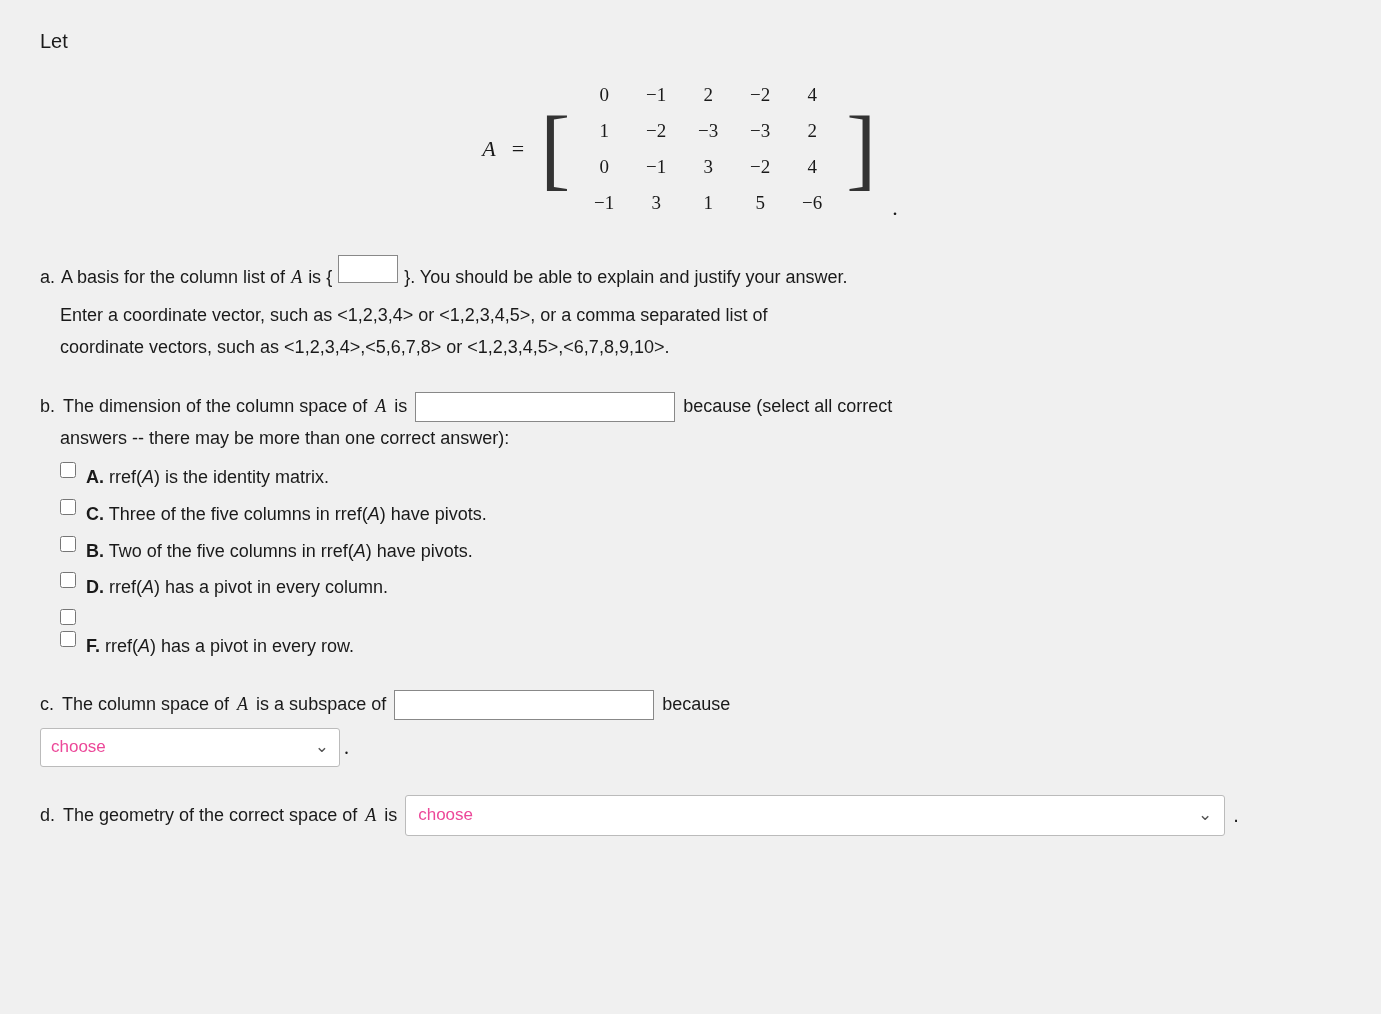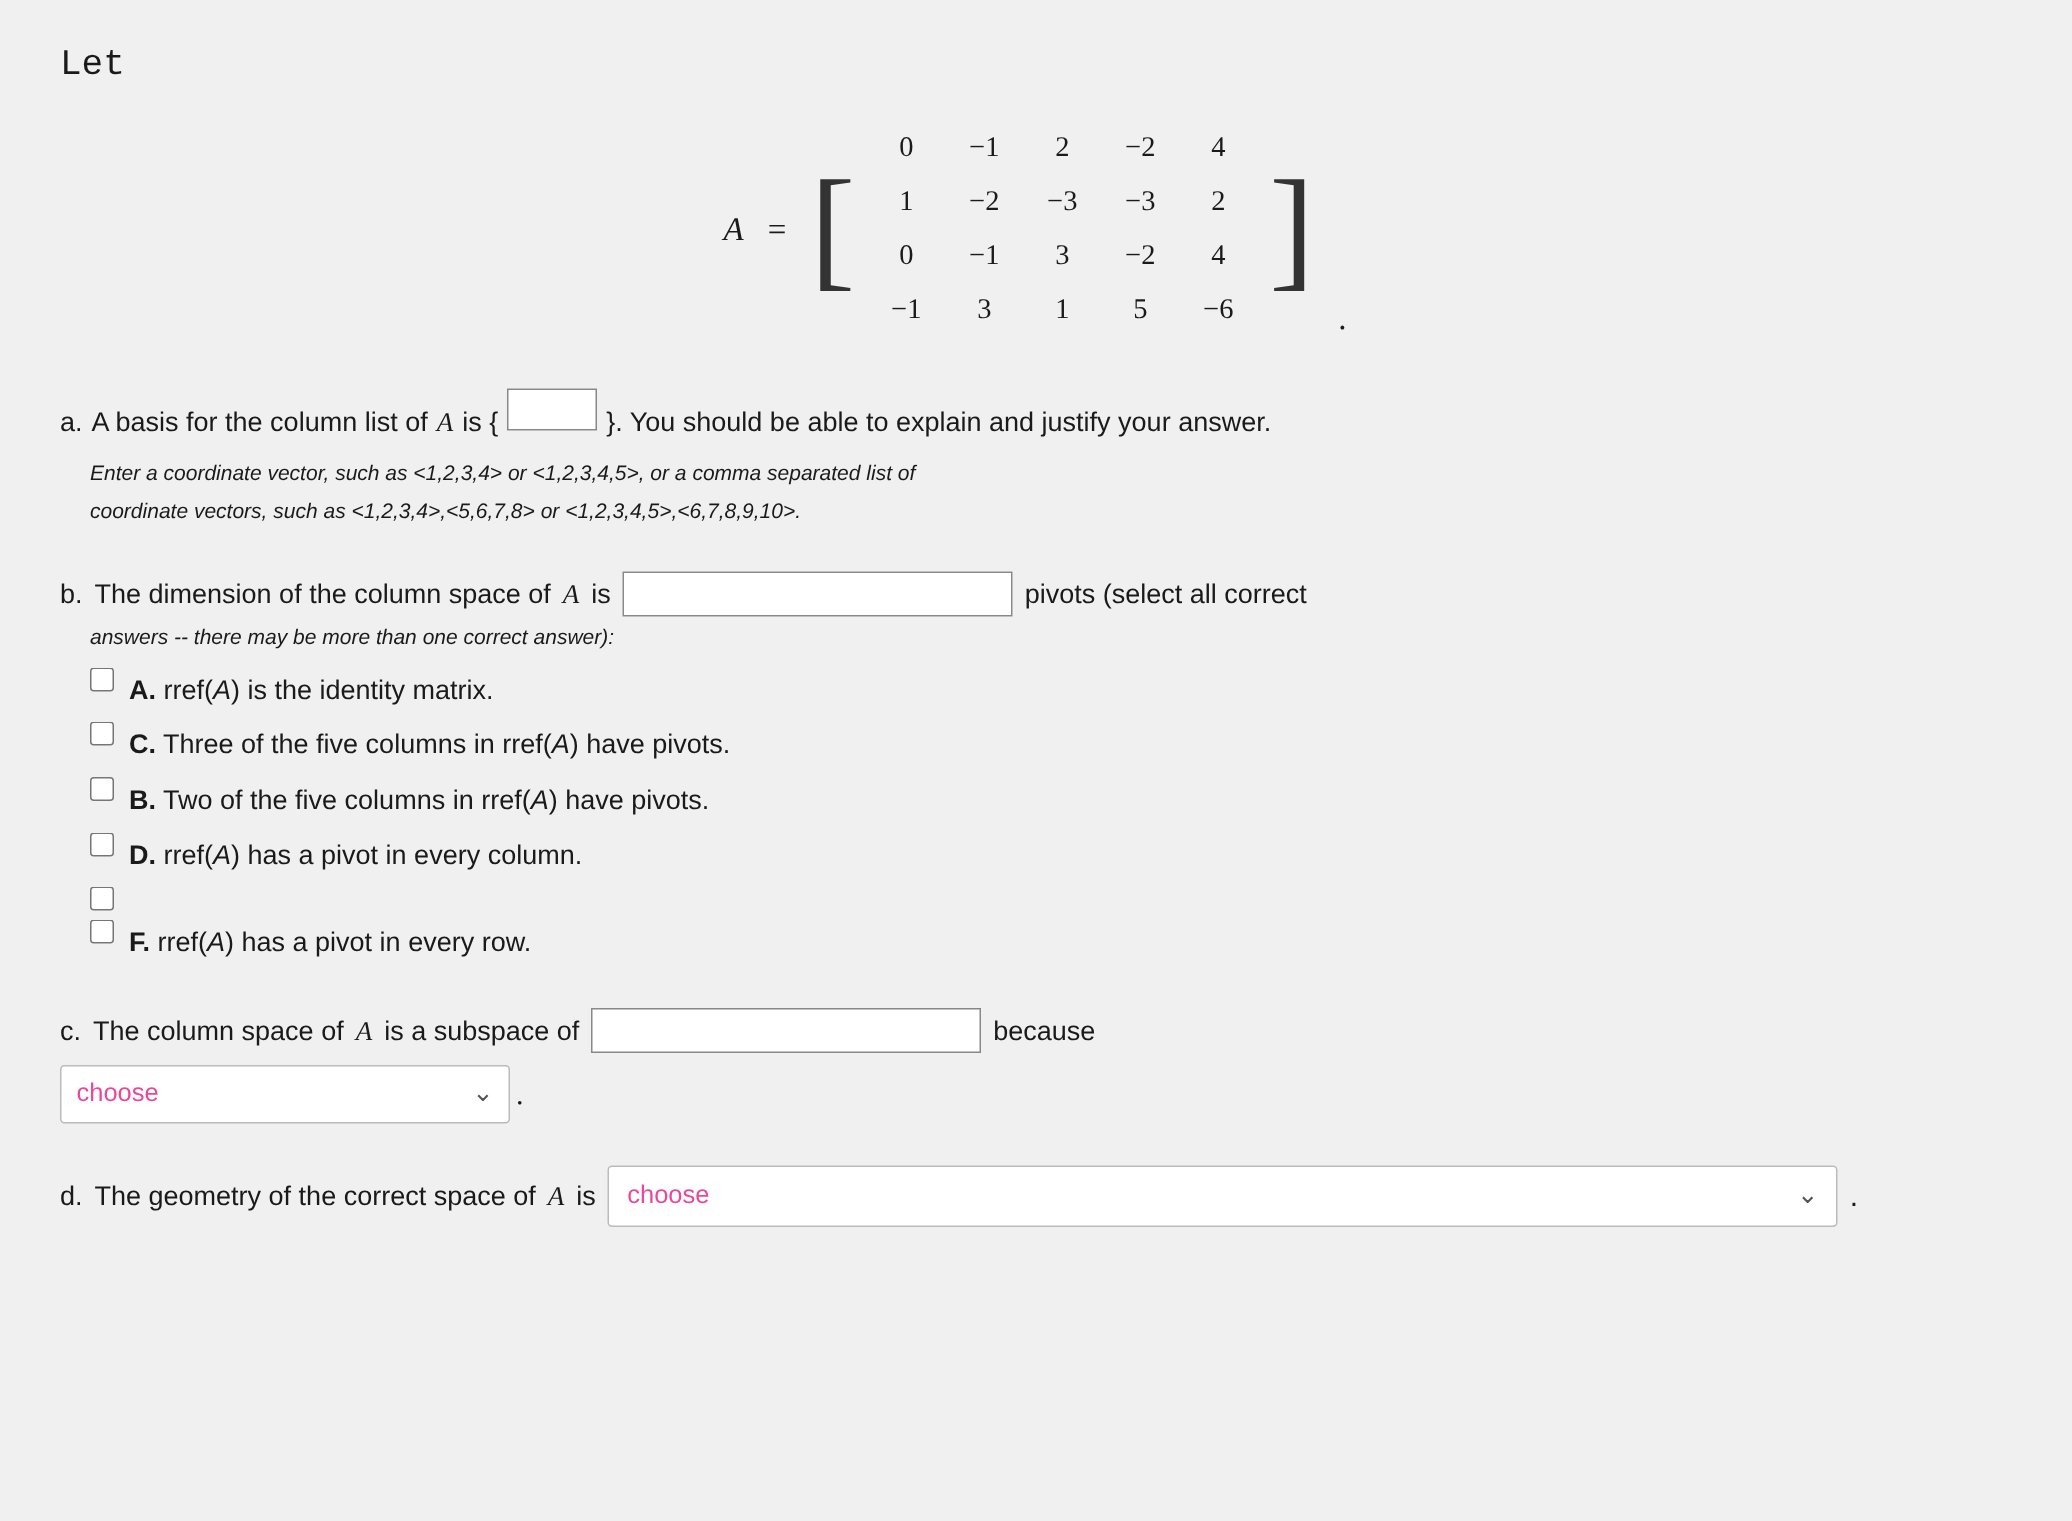--- a/index.html
+++ b/index.html
@@ -12,22 +12,22 @@
       min-height: 1014px;
       width: 1381px;
     }
 
     .page-content {
       background: #f0f0f0;
       max-width: 1300px;
     }
 
     .let-label {
-      font-family: Liberation Mono, monospace;
-      font-size: 24px;
+      font-family: Liberation Sans, sans-serif;
+      font-size: 20px;
       margin-bottom: 20px;
       font-style: italic;
     }
     .let-label span {
       font-style: normal;
     }
 
     .matrix-section {
       display: flex;
       justify-content: center;
@@ -210,23 +210,22 @@
       align-items: baseline;
       gap: 6px;
       font-family: Arial, sans-serif;
       font-size: 18px;
       margin-bottom: 6px;
     }
 
     .sub-indent {
       margin-left: 20px;
       font-family: Arial, sans-serif;
-      font-size: 14px;
+      font-size: 18px;
       line-height: 1.8;
-      font-style: italic;
     }
 
     .d-row {
       display: flex;
       align-items: center;
       gap: 8px;
       font-family: Arial, sans-serif;
       font-size: 18px;
     }
   </style>
@@ -288,21 +287,21 @@
     </div>
   </div>
 
   <div class="question-section">
     <div class="answer-line">
       <span>b.</span>
       <span>The dimension of the column space of</span>
       <span class="italic-A">A</span>
       <span>is</span>
       <div class="dim-input"></div>
-      <span>pivots (select all correct</span>
+      <span>because (select all correct</span>
     </div>
     <div class="sub-indent">
       <span>answers -- there may be more than one correct answer):</span>
     </div>
     <ul class="checkbox-list" id="checkbox-list">
         <li>
           <input type="checkbox" style="">
           <span><strong>A.</strong> rref(<em>A</em>) is the identity matrix.</span>
         </li>
         <li>

